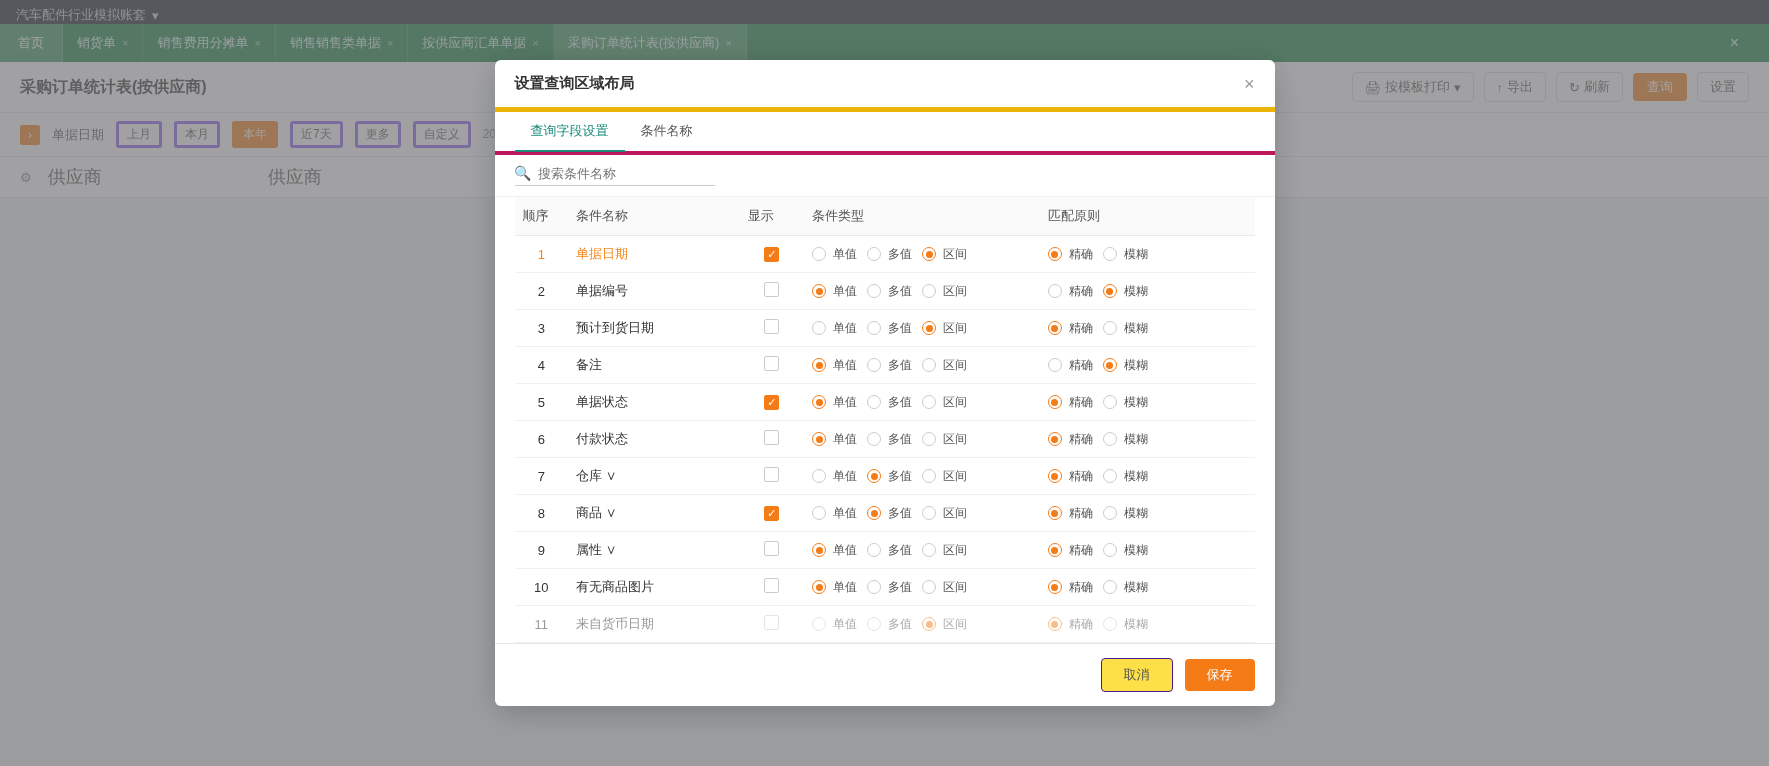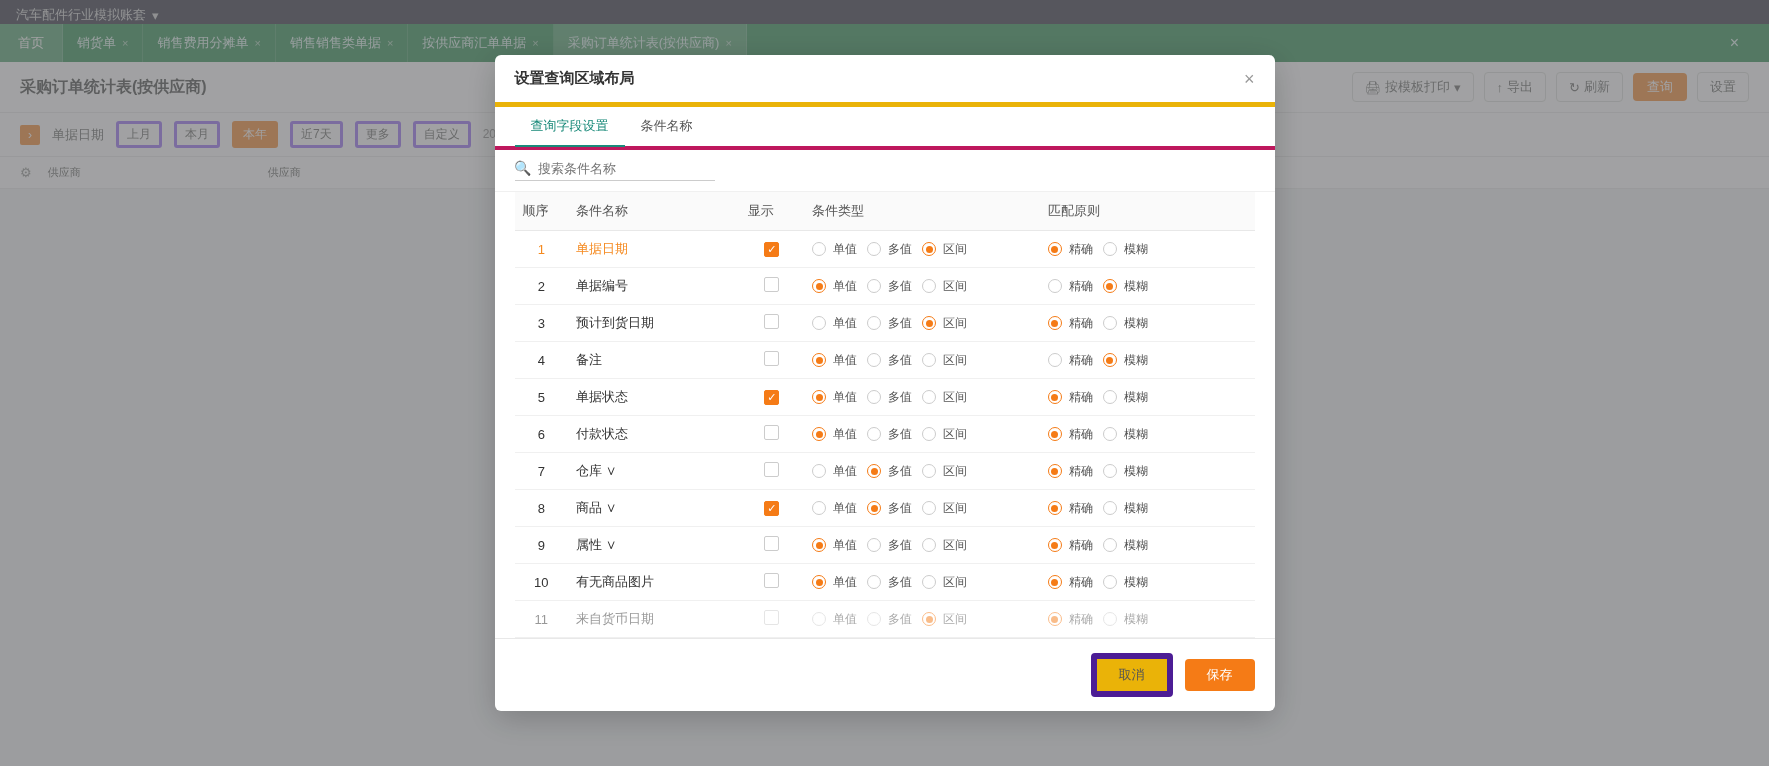--- a/index.html
+++ b/index.html
@@ -79,21 +79,21 @@
     
     .table-header {
       background: #fff;
       padding: 8px 20px;
       display: flex;
       align-items: center;
       gap: 0;
       border-bottom: 1px solid #e8e8e8;
     }
     .table-gear { color: #888; margin-right: 16px; cursor: pointer; }
-    .col-header { font-size: 11px; color: #555; font-weight: 500; }
+    .col-header { font-size: 18px; color: #555; font-weight: 500; }
 
     
     .overlay {
       position: fixed;
       top: 0; left: 0; right: 0; bottom: 0;
       background: rgba(0,0,0,0.35);
       z-index: 100;
       display: flex;
       align-items: center;
       justify-content: center;
@@ -222,21 +222,21 @@
 
     
     .modal-footer {
       padding: 14px 20px;
       border-top: 1px solid #e8e8e8;
       display: flex;
       align-items: center;
       justify-content: flex-end;
       gap: 12px;
     }
-    .btn-cancel { border: 6px solid #4c1d95; background: #eab308; padding: 7px 22px; border-radius: 4px; cursor: pointer; font-size: 13px; color: #555; }
+    .btn-cancel { border: 1px solid #4c1d95; background: #fde047; padding: 7px 22px; border-radius: 4px; cursor: pointer; font-size: 13px; color: #555; }
     .btn-save { background: #f57b16; color: #fff; border: none; padding: 7px 22px; border-radius: 4px; cursor: pointer; font-size: 13px; }
 
     
     .modal-table-wrap::-webkit-scrollbar { width: 6px; }
     .modal-table-wrap::-webkit-scrollbar-track { background: #f5f5f5; }
     .modal-table-wrap::-webkit-scrollbar-thumb { background: #ccc; border-radius: 3px; }
 
     
     .bg-content { filter: blur(0px); opacity: 0.5; pointer-events: none; }
   </style>

